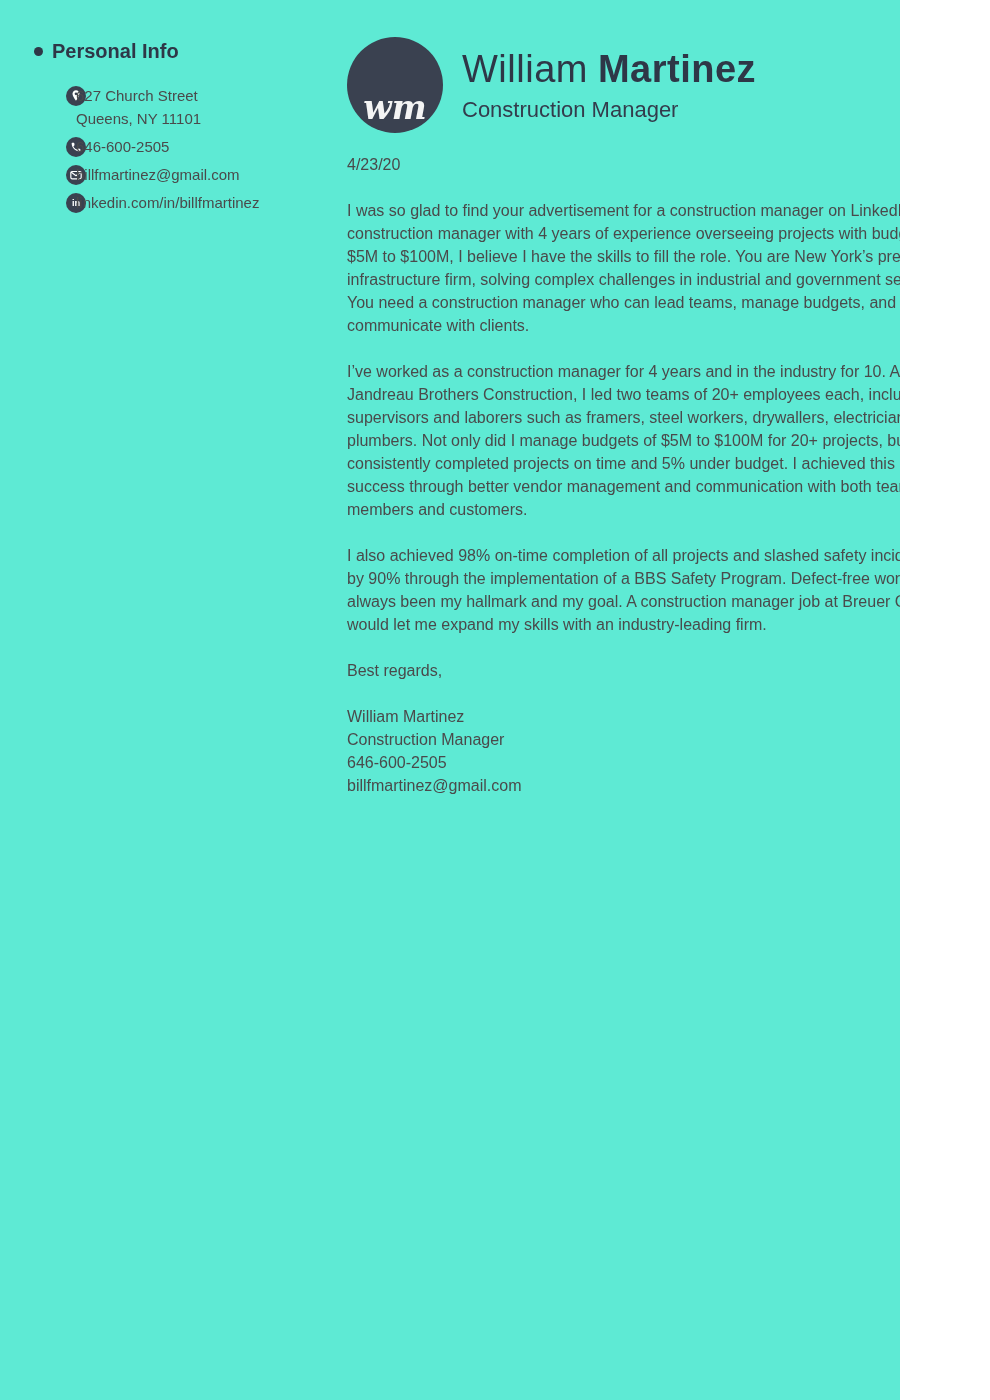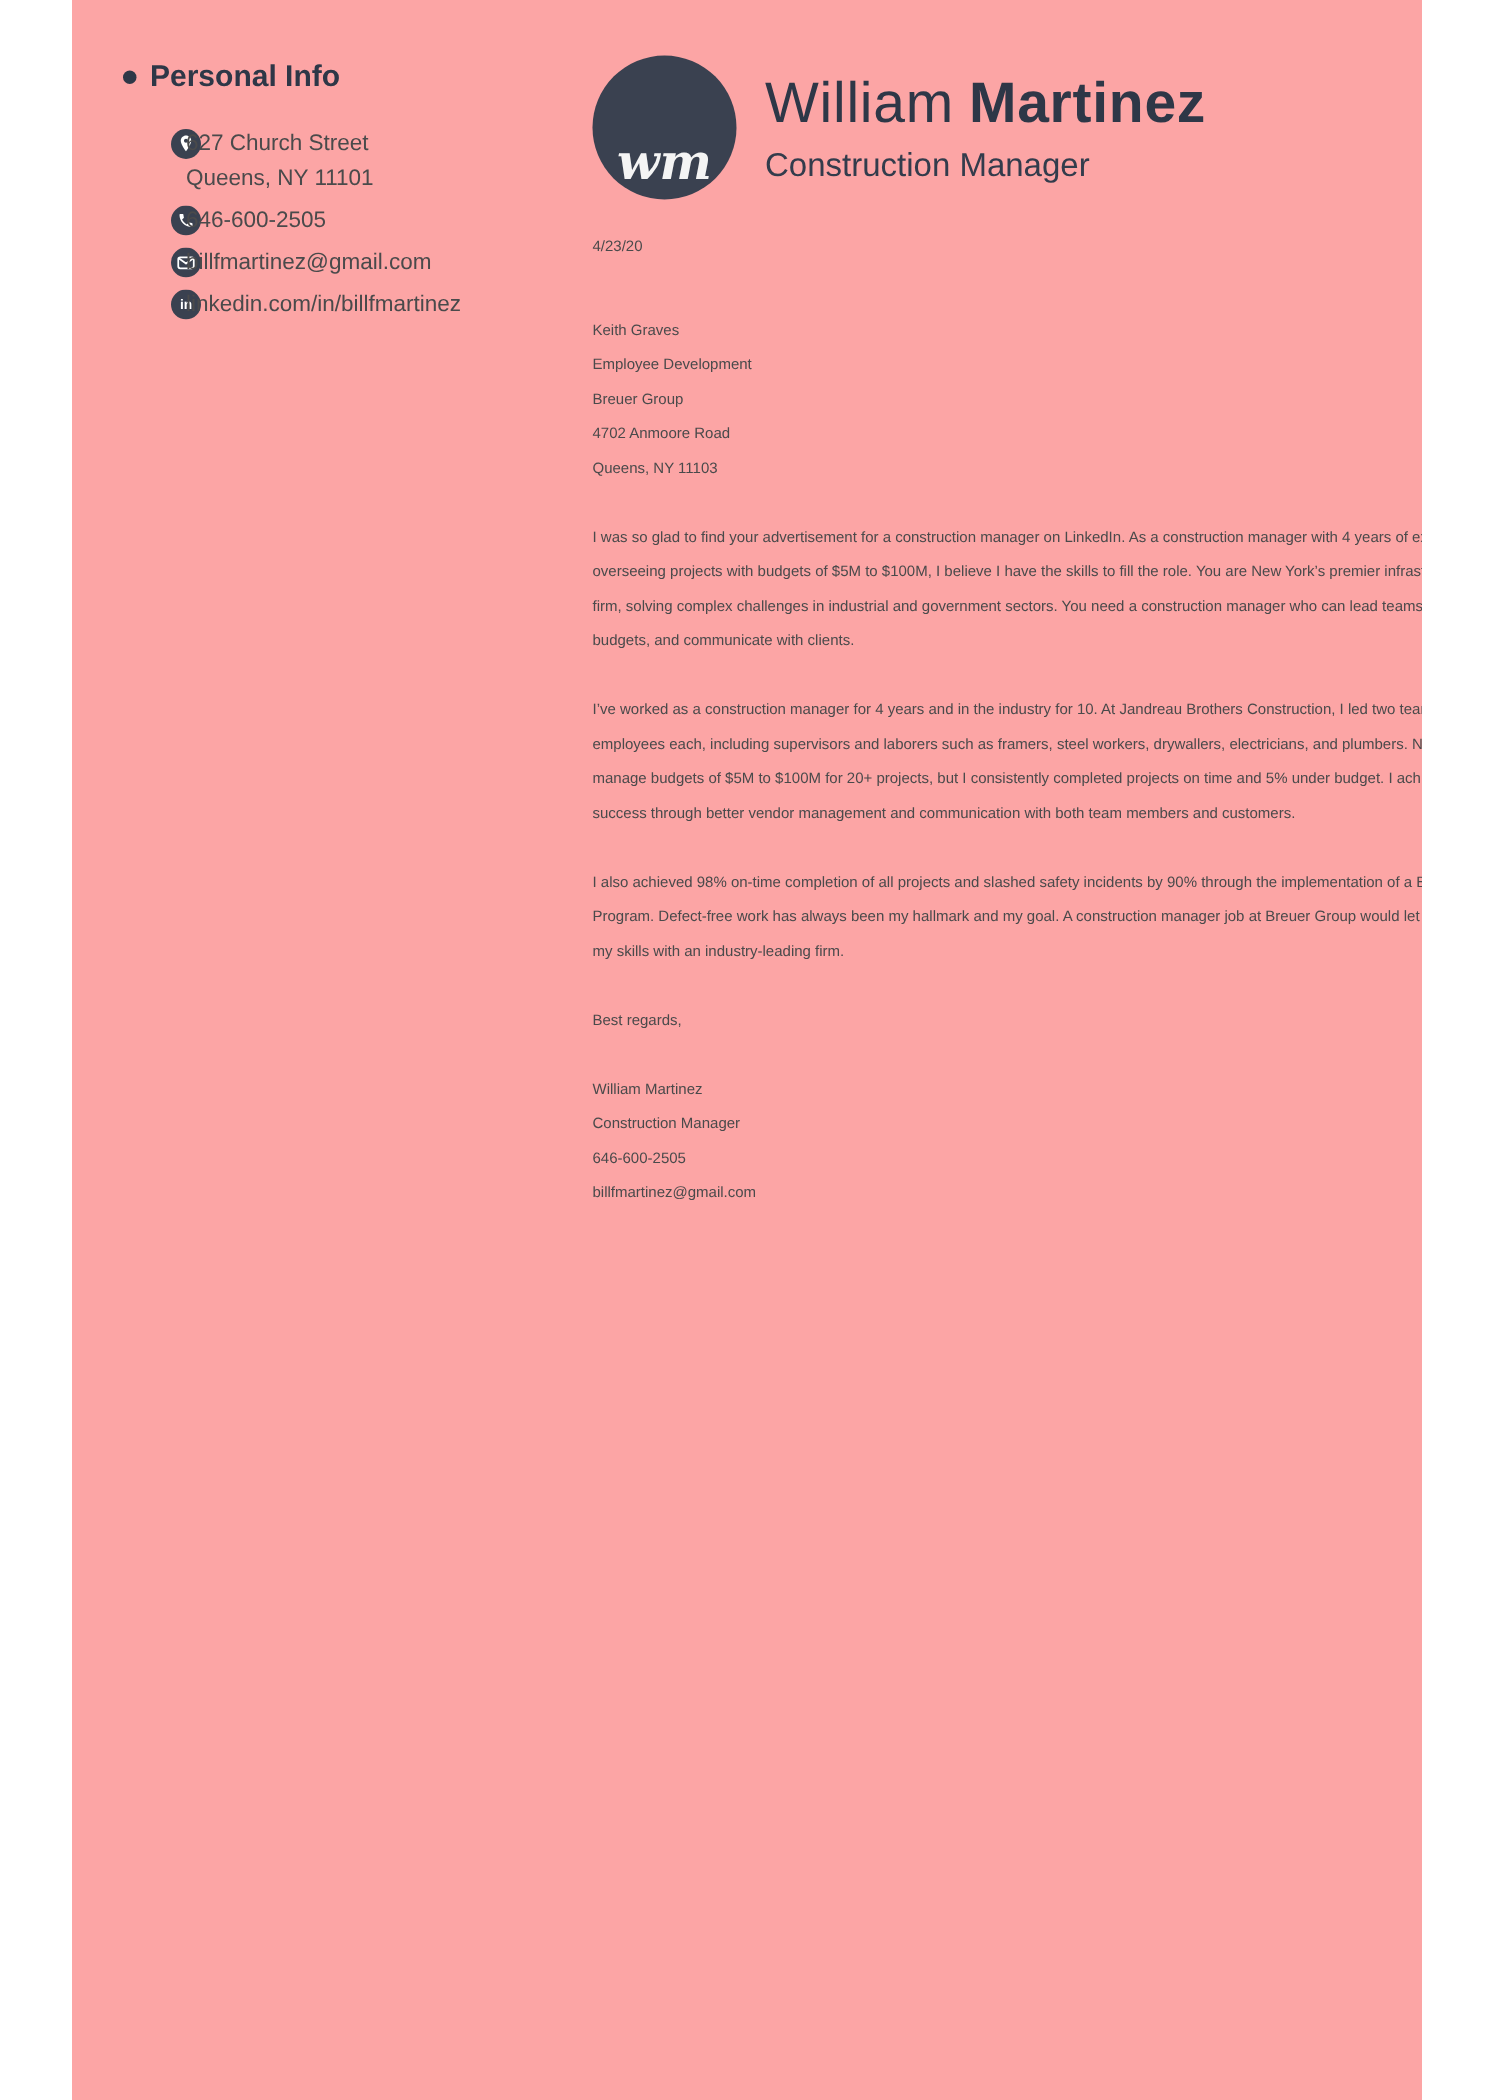--- a/index.html
+++ b/index.html
@@ -2,23 +2,22 @@
 <html><head>
 <meta charset="utf-8">
 <style>
   * { margin: 0; padding: 0; box-sizing: border-box; }
   html, body { background: #ffffff; }
   body { font-family: "Liberation Sans", "DejaVu Sans", sans-serif; }
   .page {
     position: relative;
     width: 900px;
     height: 1400px;
-    background: #fca5a5;
+    background: #5eead4;
     overflow: hidden;
-    margin-left: 48px;
   }
 
   
   .sidebar {
     position: absolute;
     left: 34px;
     top: 40px;
     width: 290px;
   }
   .side-heading {
@@ -98,21 +97,21 @@
   }
   .name .last { font-weight: 700; margin-left: 10px; }
   .job-title {
     margin-top: 7px;
     font-size: 22px;
     color: #333c4c;
     font-weight: 400;
   }
 
   .letter {
-    font-size: 10px;
+    font-size: 16px;
     line-height: 23px;
     color: #4a4a4b;
   }
   .date { margin-top: 20px; }
   .recipient { margin-top: 33px; }
   .salutation { margin-top: 33px; }
   .body-paragraph { margin-top: 23px; }
   .closing { margin-top: 23px; }
   .signature { margin-top: 23px; }
 </style>
@@ -186,27 +185,20 @@
       <div class="name-block">
         <div class="name">
           <span class="first">William</span><span class="last">Martinez</span>
         </div>
         <div class="job-title">Construction Manager</div>
       </div>
     </div>
 
     <div class="letter">
       <div class="date">4/23/20</div>
-      <div class="recipient" id="recipient-block">
-          <div>Keith Graves</div>
-          <div>Employee Development</div>
-          <div>Breuer Group</div>
-          <div>4702 Anmoore Road</div>
-          <div>Queens, NY 11103</div>
-        </div>
       <div id="paragraphs">
           <p class="body-paragraph">I was so glad to find your advertisement for a construction manager on LinkedIn. As a construction manager with 4 years of experience overseeing projects with budgets of $5M to $100M, I believe I have the skills to fill the role. You are New York’s premier infrastructure firm, solving complex challenges in industrial and government sectors. You need a construction manager who can lead teams, manage budgets, and communicate with clients.</p>
           <p class="body-paragraph">I’ve worked as a construction manager for 4 years and in the industry for 10. At Jandreau Brothers Construction, I led two teams of 20+ employees each, including supervisors and laborers such as framers, steel workers, drywallers, electricians, and plumbers. Not only did I manage budgets of $5M to $100M for 20+ projects, but I consistently completed projects on time and 5% under budget. I achieved this success through better vendor management and communication with both team members and customers.</p>
           <p class="body-paragraph">I also achieved 98% on-time completion of all projects and slashed safety incidents by 90% through the implementation of a BBS Safety Program. Defect-free work has always been my hallmark and my goal. A construction manager job at Breuer Group would let me expand my skills with an industry-leading firm.</p>
         </div>
       <div class="closing">Best regards,</div>
       <div class="signature" id="signature-block">
           <div>William Martinez</div>
           <div>Construction Manager</div>
           <div>646-600-2505</div>

